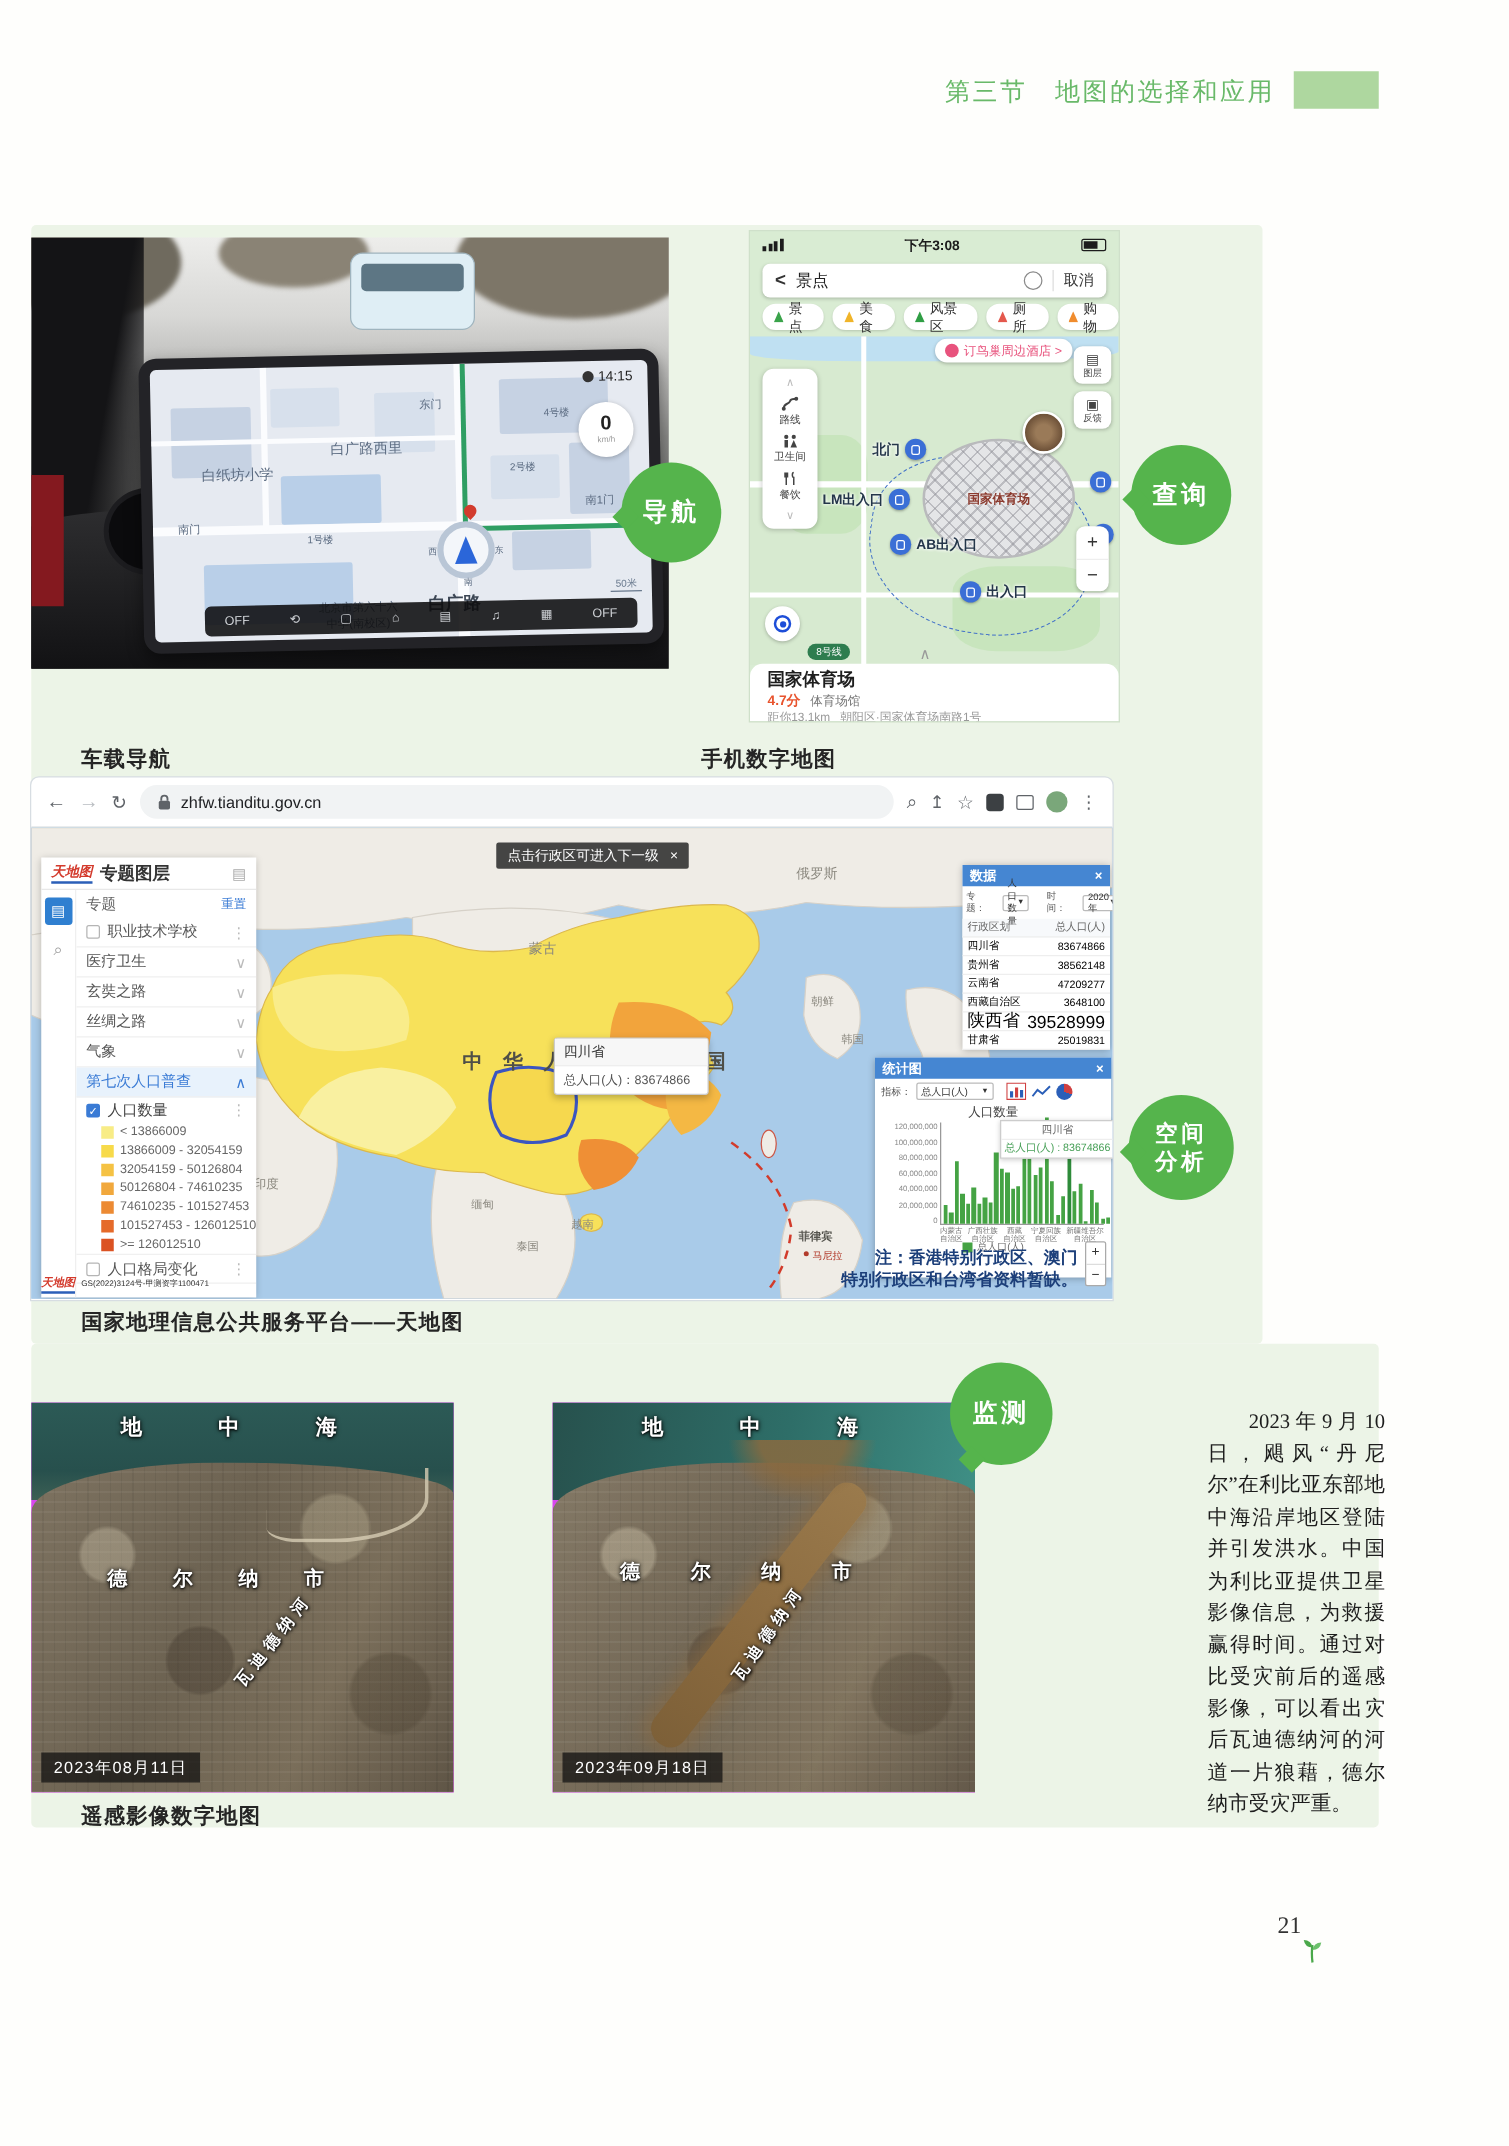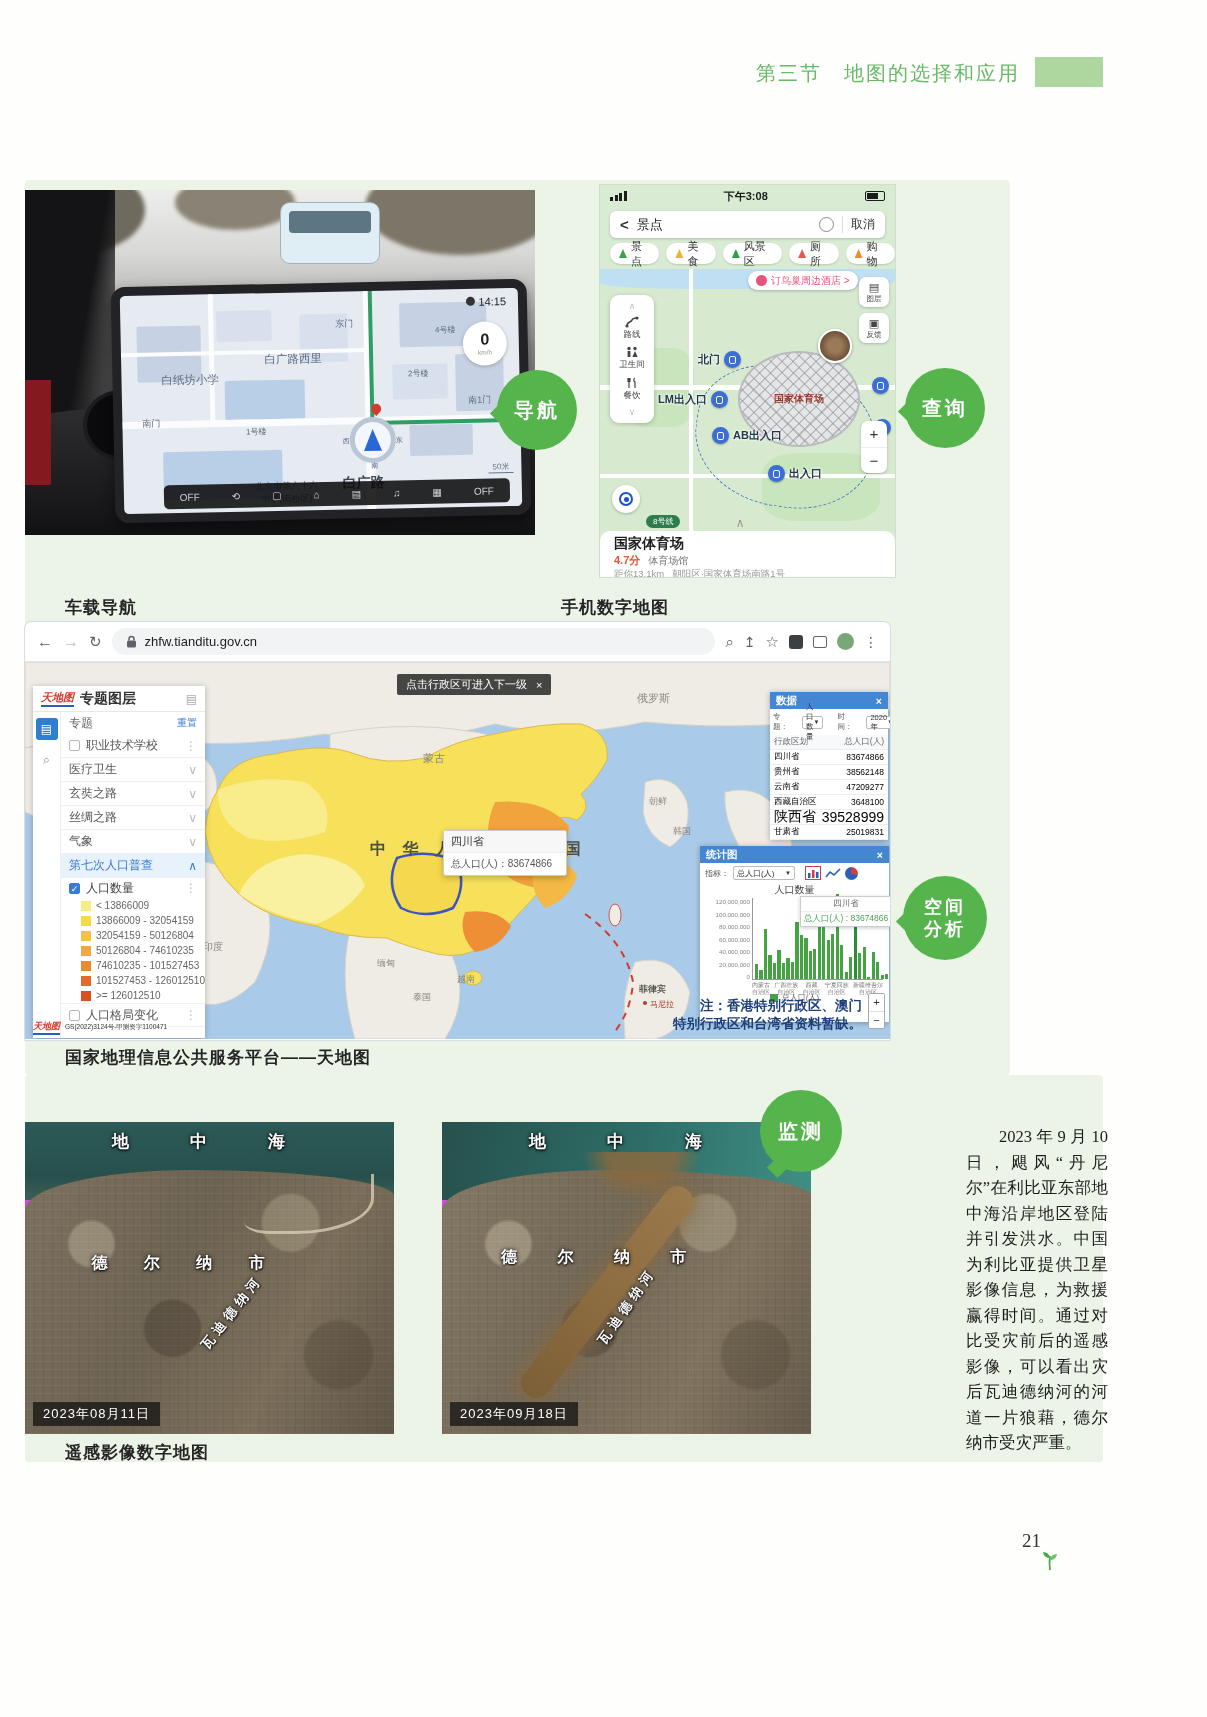--- a/index.html
+++ b/index.html
@@ -47,21 +47,21 @@
 .lgrow .sw{width:10px;height:10px;flex:none}
 .cbx{width:11px;height:11px;border:1px solid #b5b5b5;border-radius:2px;flex:none;background:#fff}
 .cbx.on{background:#3a7bd5;border-color:#3a7bd5;color:#fff;font-size:9px;line-height:11px;text-align:center}
 .bluehdr{height:17px;background:#4586d2;color:#fff;font-size:10.5px;display:flex;align-items:center;justify-content:space-between;padding:0 6px;font-weight:bold}
 .sel{background:#fff;border:1px solid #bbb;border-radius:2px;display:inline-flex;align-items:center;justify-content:space-between;padding:0 3px;color:#333}
 .drow{display:flex;height:15px;align-items:center;border-bottom:1px solid #eee;padding:0 4px;justify-content:space-between}
 .cbar{width:3.2px;background:#45a344;flex:none}
 .cbar.hl{background:#2e8b3a}
 .xlbl{font-size:6px;color:#777;text-align:center;line-height:1.15}
 
-.sat{position:absolute;width:369px;height:312px;overflow:hidden;z-index:2;background:#d946ef}
+.sat{position:absolute;width:338px;height:312px;overflow:hidden;z-index:2;background:#d946ef}
 .sat .sea{position:absolute;left:0;top:0;width:100%;height:78px;background:linear-gradient(#2c5a56,#27504d 70%,#3c5f54)}
 .sat .land{position:absolute;left:0;top:48px;width:100%;bottom:0;border-radius:45% 55% 0 0/40px 26px 0 0;background:
  radial-gradient(circle at 18% 28%,rgba(210,200,175,.35) 0 6%,transparent 7%),
  radial-gradient(circle at 72% 20%,rgba(200,190,160,.3) 0 8%,transparent 9%),
  radial-gradient(circle at 40% 60%,rgba(60,50,40,.35) 0 10%,transparent 11%),
  radial-gradient(circle at 85% 70%,rgba(70,60,45,.3) 0 9%,transparent 10%),
  repeating-linear-gradient(0deg,rgba(255,255,255,.05) 0 1px,transparent 1px 8px),
  repeating-linear-gradient(90deg,rgba(0,0,0,.06) 0 1px,transparent 1px 9px),
  linear-gradient(115deg,#7d7260,#6d6352 40%,#7a6e5a 70%,#5f5546)}
 .satlbl{position:absolute;color:#fff;text-shadow:0 0 4px rgba(0,0,0,.95),0 1px 2px #000;white-space:nowrap;font-weight:bold}
@@ -310,21 +310,21 @@
         <span style="font-size:11px;font-weight:bold;color:#e8542e">4.7分</span>
         <span style="font-size:10px;color:#777">体育场馆</span>
         </div>
       <div style="display:flex;gap:8px;font-size:9.5px;color:#999">
         <span>距你13.1km</span>
         <span>朝阳区·国家体育场南路1号</span>
         </div>
     </div>
   </div>
 
-  <div class="bubble" style="left:905px;top:368px">
+  <div class="bubble" style="left:905px;top:356px">
     <span class="tail" style="left:-4px;top:36px"></span>
     <span>查询</span>
   </div>
 
   <div class="cap" style="left:65px;top:596px">车载导航</div>
   <div class="cap" style="left:561px;top:596px">手机数字地图</div>
 
   <div class="abs browser">
     <div class="chrome">
       <span style="font-size:16px">←</span>

